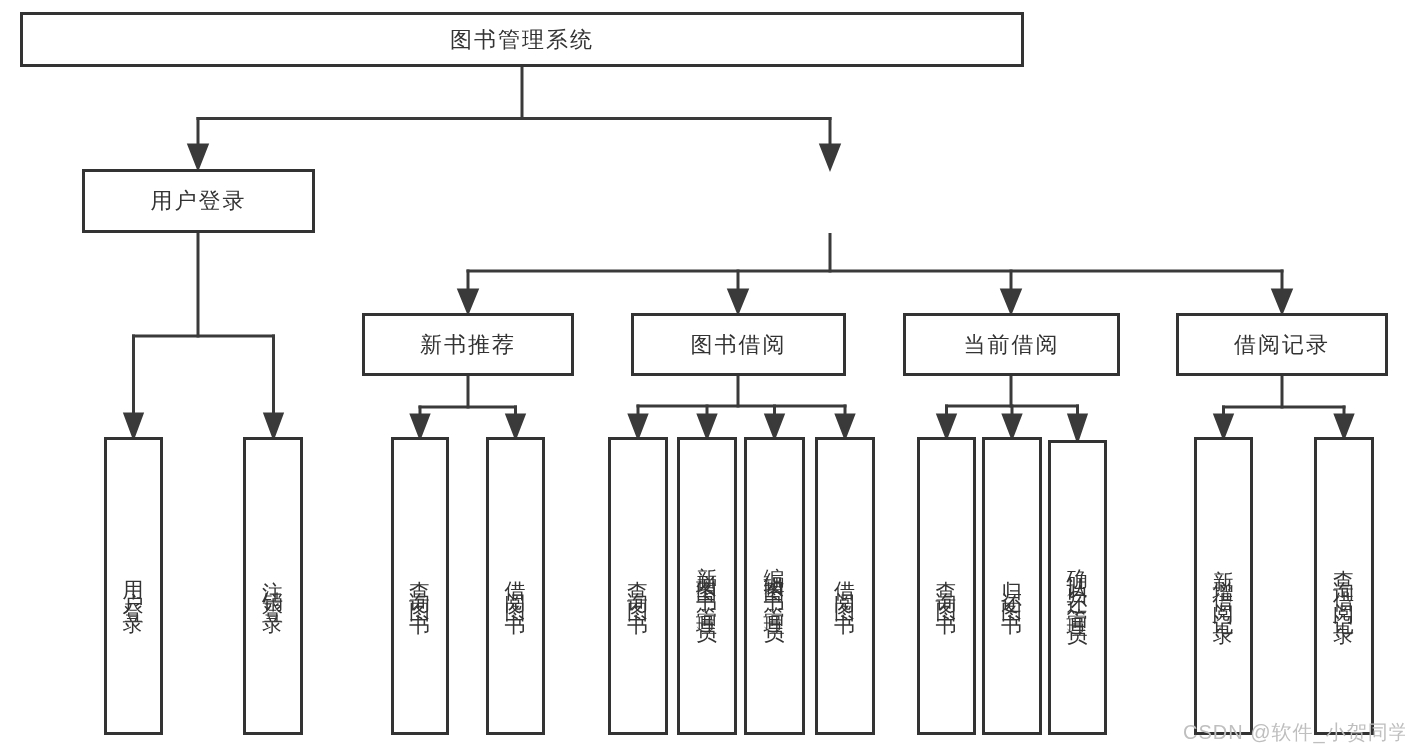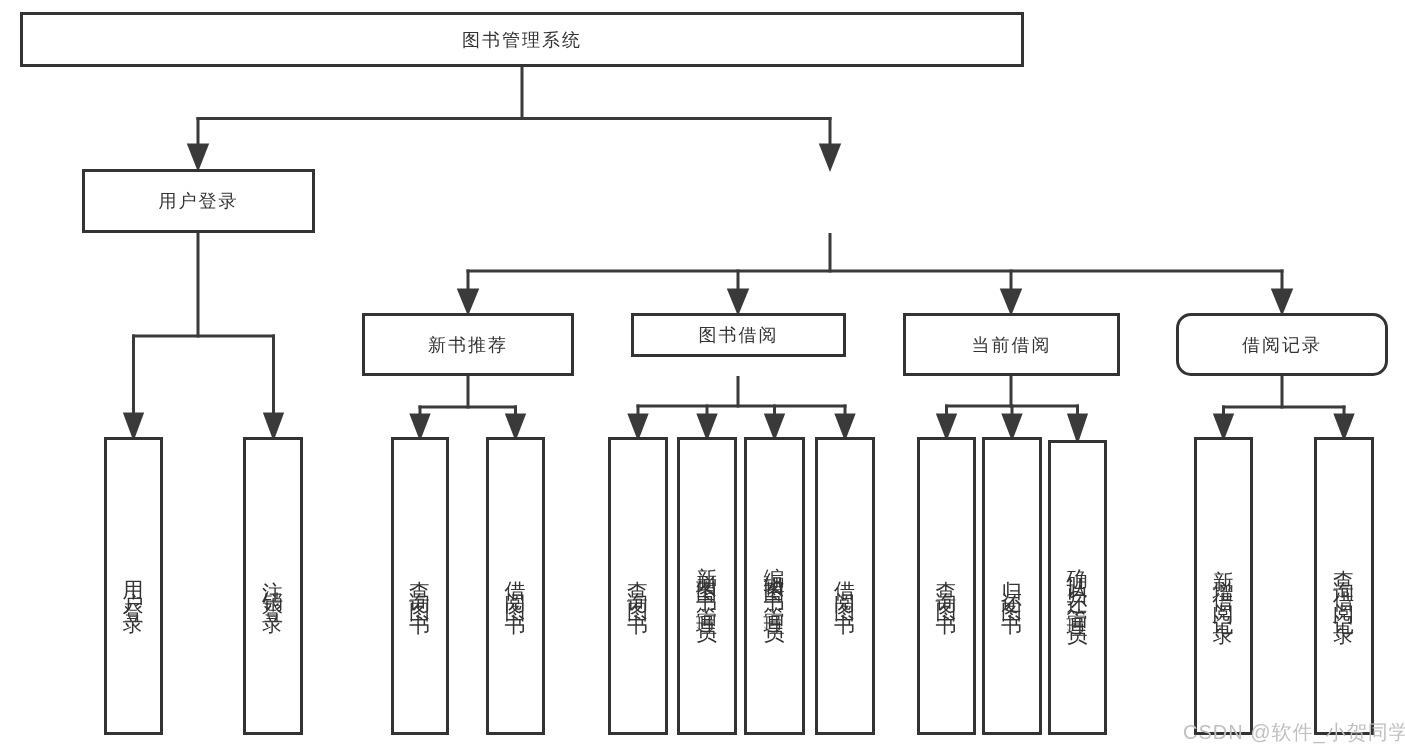--- a/index.html
+++ b/index.html
@@ -14,21 +14,21 @@
   .node{
     position:absolute;
     box-sizing:border-box;
     border:3px solid #333333;
     background:#ffffff;
     display:flex;align-items:center;justify-content:center;
     color:#333333;
     z-index:2;
   }
   .hlabel{
-    font-size:18px;
+    font-size:22px;
     letter-spacing:2px;
     white-space:nowrap;
     color:#333333;
   }
   .vlabel{
     writing-mode:vertical-rl;
     text-orientation:mixed;
     font-size:21px;
     letter-spacing:11px;
     color:#333333;
@@ -132,27 +132,27 @@
     <span class="hlabel">图书管理系统</span>
   </div>
 
   <div class="node" style="left:82px;top:169px;width:233px;height:64px;">
     <span class="hlabel">用户登录</span>
   </div>
 
   <div class="node" style="left:362px;top:313px;width:212px;height:63px;align-items:center;">
     <span class="hlabel">新书推荐</span>
   </div>
-  <div class="node" style="left:631px;top:313px;width:215px;height:44px;">
+  <div class="node" style="left:631px;top:313px;width:215px;height:63px;">
     <span class="hlabel">图书借阅</span>
   </div>
   <div class="node" style="left:903px;top:313px;width:217px;height:63px;">
     <span class="hlabel">当前借阅</span>
   </div>
-  <div class="node" style="left:1176px;top:313px;width:212px;height:63px;border-radius:15px;">
+  <div class="node" style="left:1176px;top:313px;width:212px;height:63px;">
     <span class="hlabel">借阅记录</span>
   </div>
 
   <div class="node" style="left:104px;top:437px;width:59px;height:298px;">
     <span class="vlabel">用户登录</span>
   </div>
   <div class="node" style="left:243px;top:437px;width:60px;height:298px;">
     <span class="vlabel">注销登录</span>
   </div>
 

